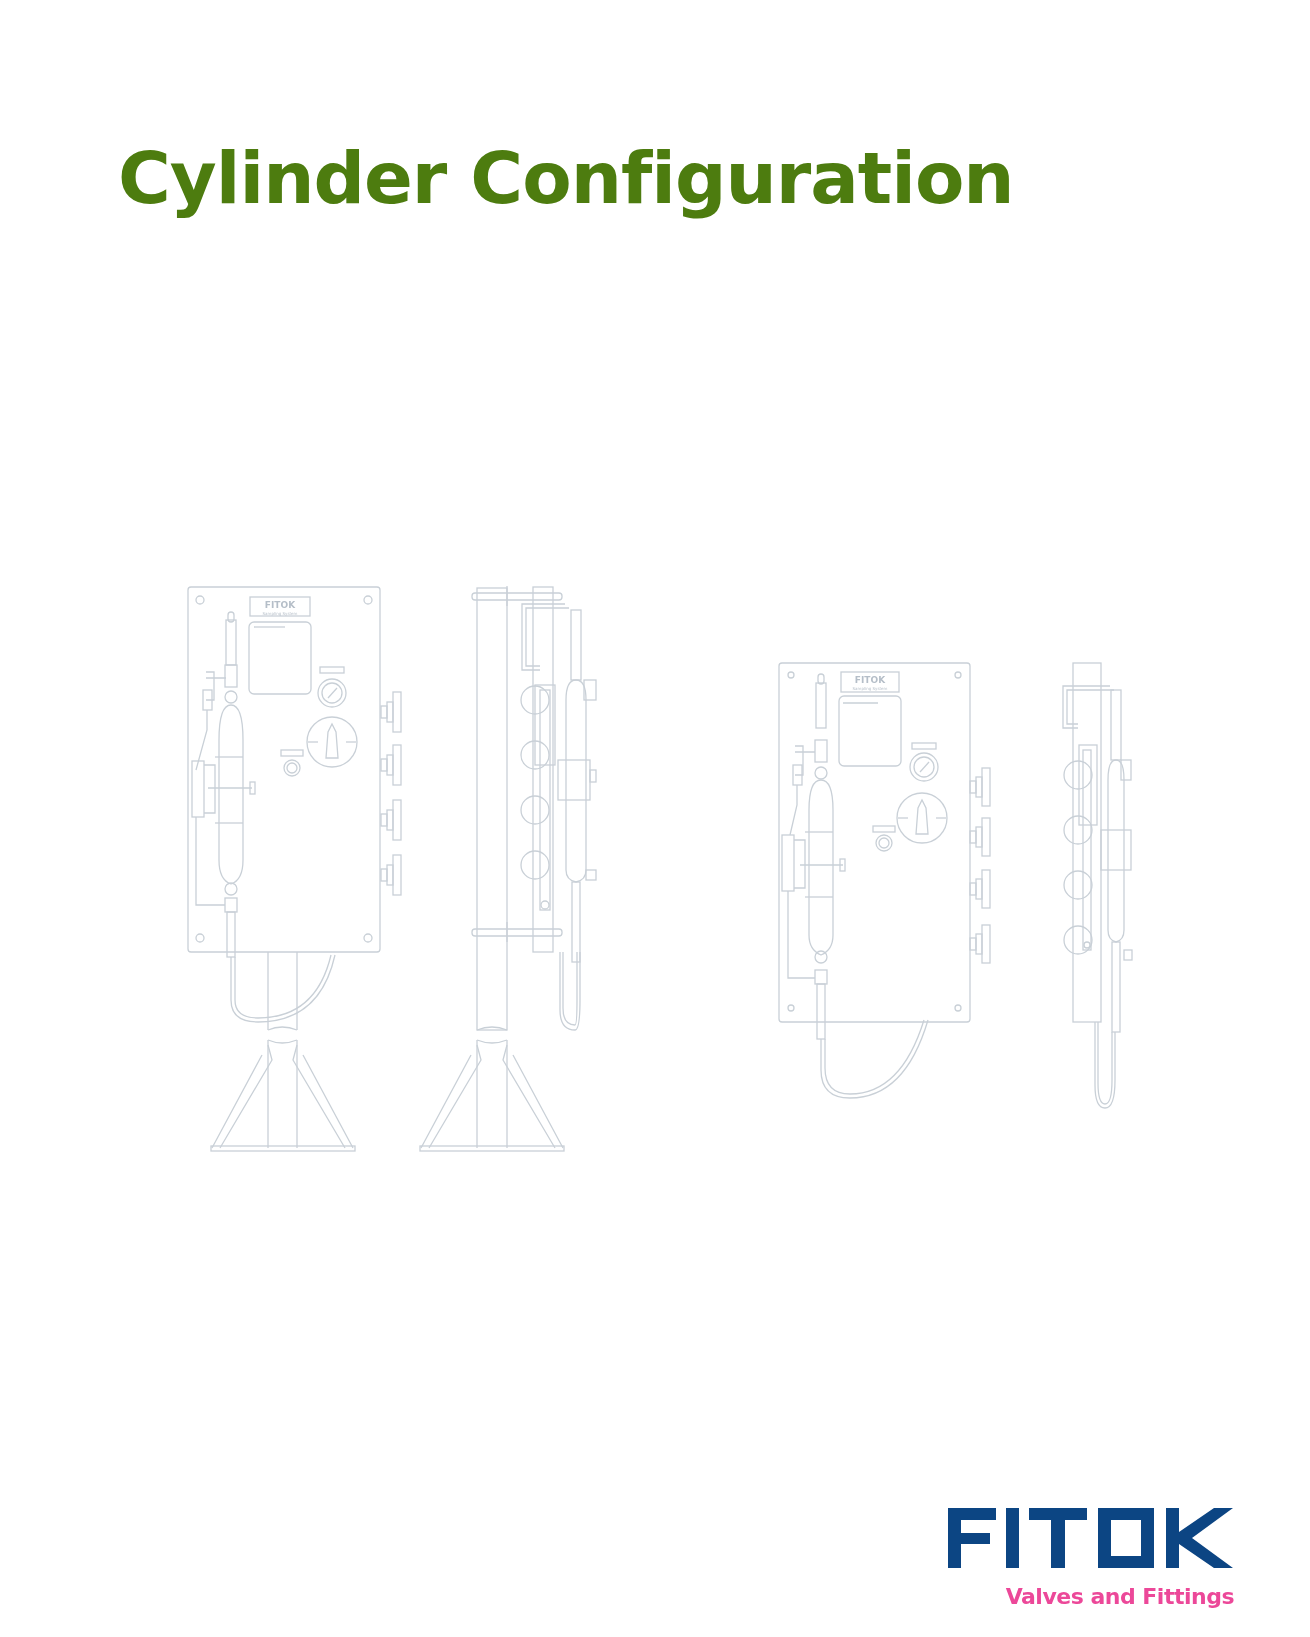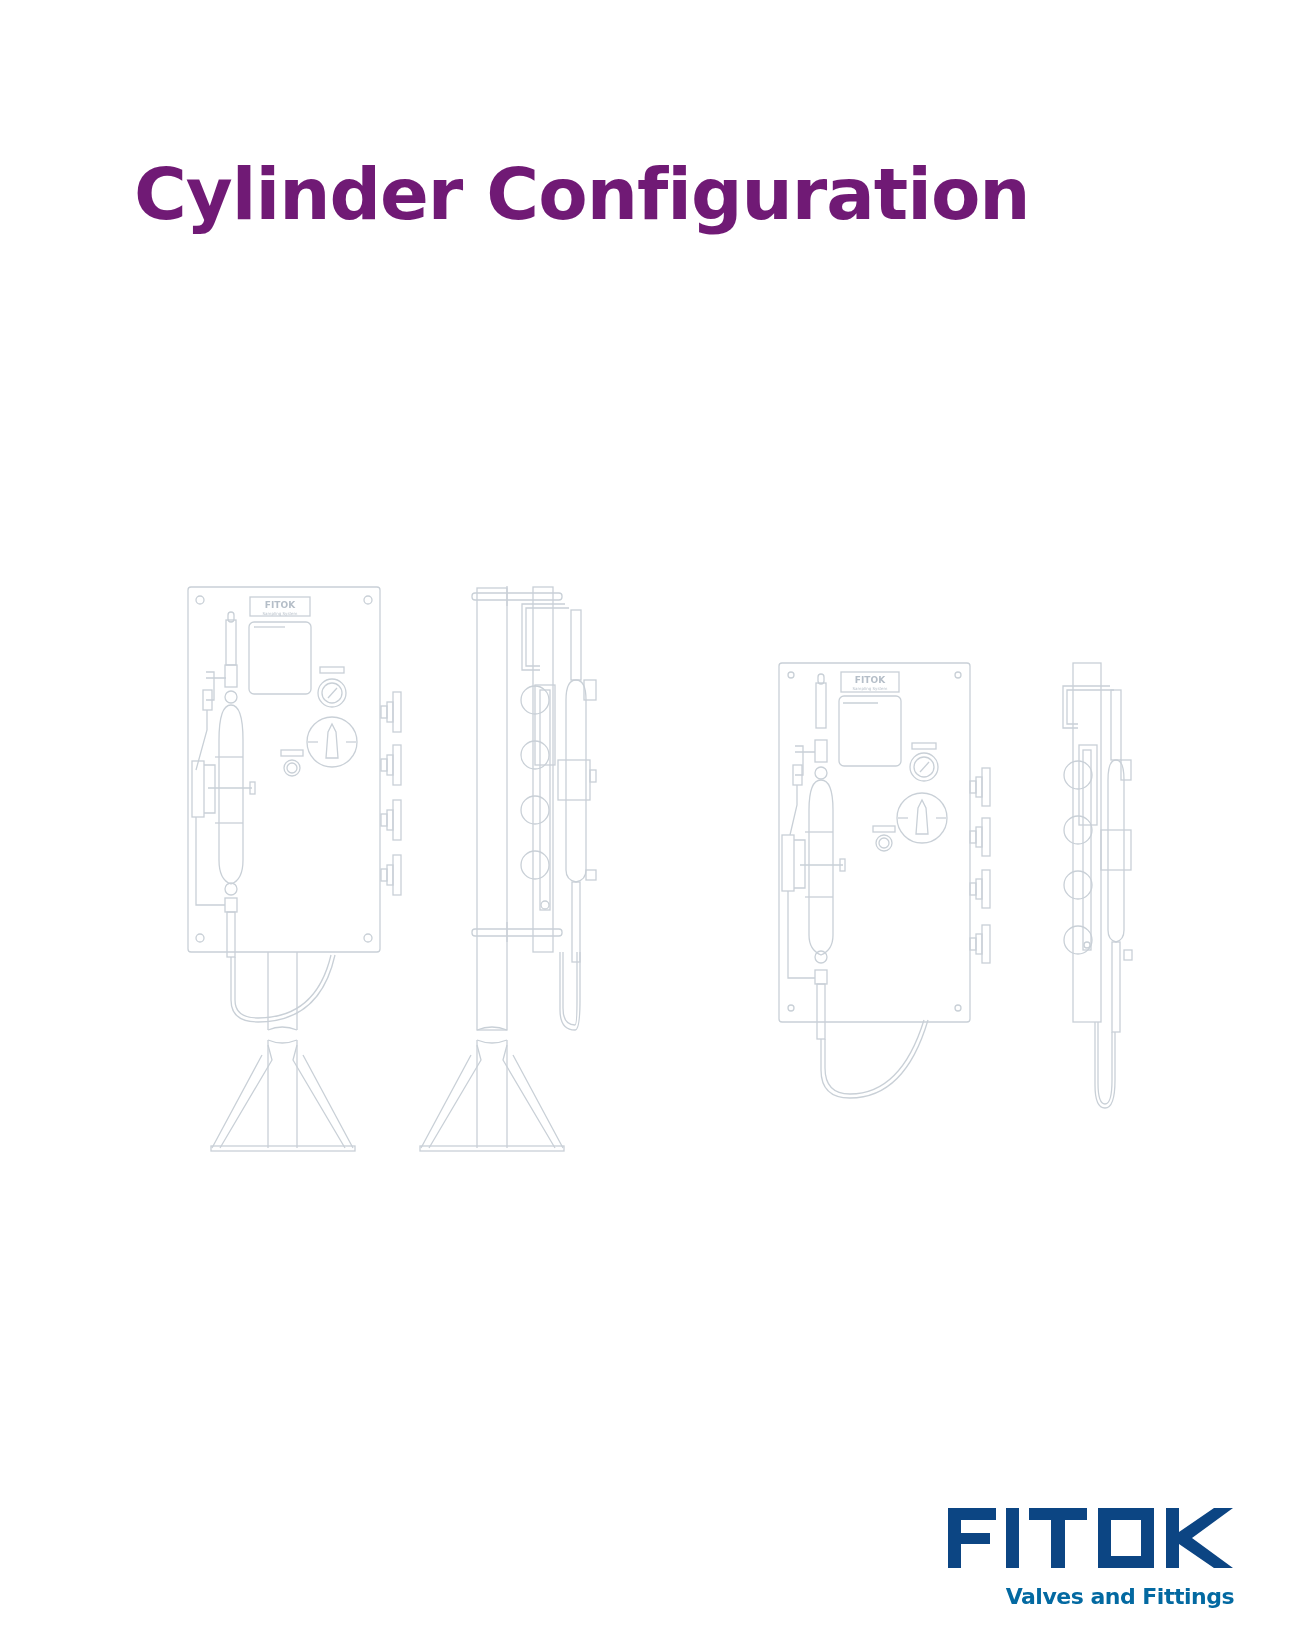--- a/index.html
+++ b/index.html
@@ -1,23 +1,23 @@
 <!DOCTYPE html>
 <html><head>
 <meta charset="utf-8">
 <style>
   html, body { margin: 0; padding: 0; background: #ffffff; }
   body { width: 1310px; height: 1637px; position: relative; overflow: hidden; font-family: "DejaVu Sans", "Liberation Sans", sans-serif; }
-  .title { position: absolute; left: 118px; top: 128px; color: #701a75; font-family: "DejaVu Sans", sans-serif; font-weight: bold; font-size: 72px; line-height: 100px; letter-spacing: -1px; margin: 16px; }
+  .title { position: absolute; left: 118px; top: 128px; color: #4d7c0f; font-family: "DejaVu Sans", sans-serif; font-weight: bold; font-size: 72px; line-height: 100px; letter-spacing: -1px; margin: 0; }
   .title span { display: block; white-space: nowrap; }
   .drawings { position: absolute; left: 0; top: 0; width: 1310px; height: 1314px; }
   .drawings svg { position: absolute; left: 0; top: 0; }
   .logo { position: absolute; left: 948px; top: 1506px; width: 286px; height: 110px; }
   .logo-mark { position: absolute; left: 0; top: 0; }
-  .logo-sub { position: absolute; right: 0; top: 78px; color: #0369a1; font-family: "DejaVu Sans", sans-serif; font-size: 22px; font-weight: 600; white-space: nowrap; letter-spacing: -0.5px; }
+  .logo-sub { position: absolute; right: 0; top: 78px; color: #ec4899; font-family: "DejaVu Sans", sans-serif; font-size: 22px; font-weight: 600; white-space: nowrap; letter-spacing: -0.5px; }
   .ln { fill: none; stroke: #c9d0d7; stroke-width: 1.3; }
   .lbl { fill: #b5bec8; font-family: "DejaVu Sans", sans-serif; }
 </style>
 </head>
 <body>
 
 <h1 class="title">
   <span>Cylinder Configuration</span>
 </h1>
 

